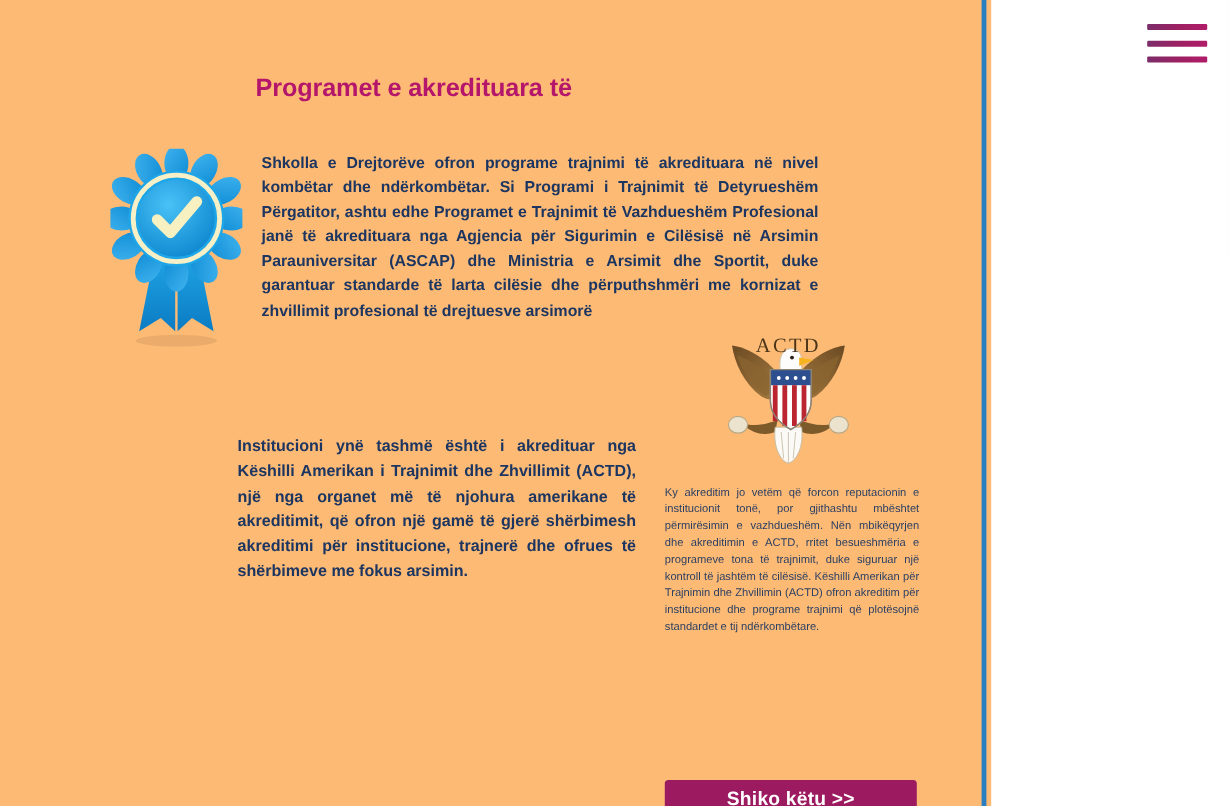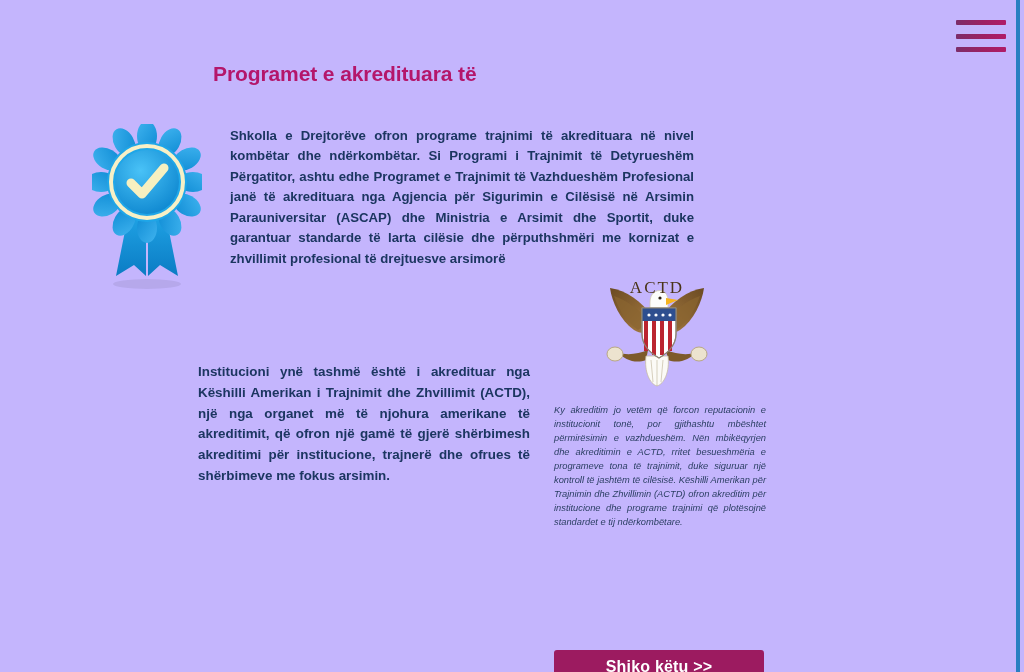--- a/index.html
+++ b/index.html
@@ -4,22 +4,22 @@
 <style>
   * { box-sizing: border-box; margin: 0; padding: 0; }
   html, body {
     width: 1024px; height: 672px;
     background: #ffffff;
     font-family: "Liberation Sans", sans-serif;
     overflow: hidden;
   }
   #page {
     position: relative;
-    width: 1024px; height: 672px;
-    background: #c4b5fd;
+    width: 826px; height: 672px;
+    background: #fdba74;
   }
 
   
   .edge-strip {
     position: absolute;
     top: 0; right: 4px;
     width: 4px; height: 672px;
     background: #2a7fc1;
   }
 
@@ -46,21 +46,21 @@
     color: #b4166b;
     font-size: 21px;
     font-weight: bold;
     line-height: 1.3;
     letter-spacing: -0.1px;
   }
 
   
   .intro-para {
     position: absolute;
-    left: 230px; top: 126px;
+    left: 218px; top: 126px;
     width: 464px;
     color: #1c3661;
     font-size: 13.2px;
     font-weight: bold;
     line-height: 1.55;
     text-align: justify;
   }
 
   
   .badge {
@@ -100,21 +100,20 @@
 
   
   .side-col {
     position: absolute;
     left: 554px; top: 404px;
     width: 212px;
     color: #2b3f63;
     font-size: 9.3px;
     line-height: 1.5;
     text-align: justify;
-    font-style: italic;
   }
   .side-col p { margin-bottom: 10px; }
   .side-col p.tight { margin-bottom: 2px; }
   .side-col p:last-child { margin-bottom: 0; }
 
   
   .cta {
     position: absolute;
     left: 554px; top: 650px;
     width: 210px; height: 34px;

